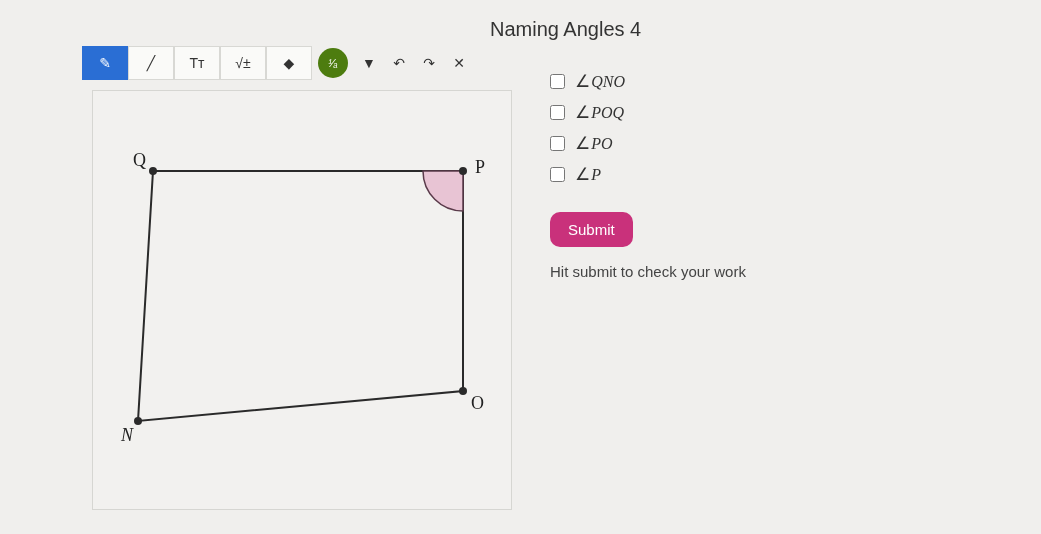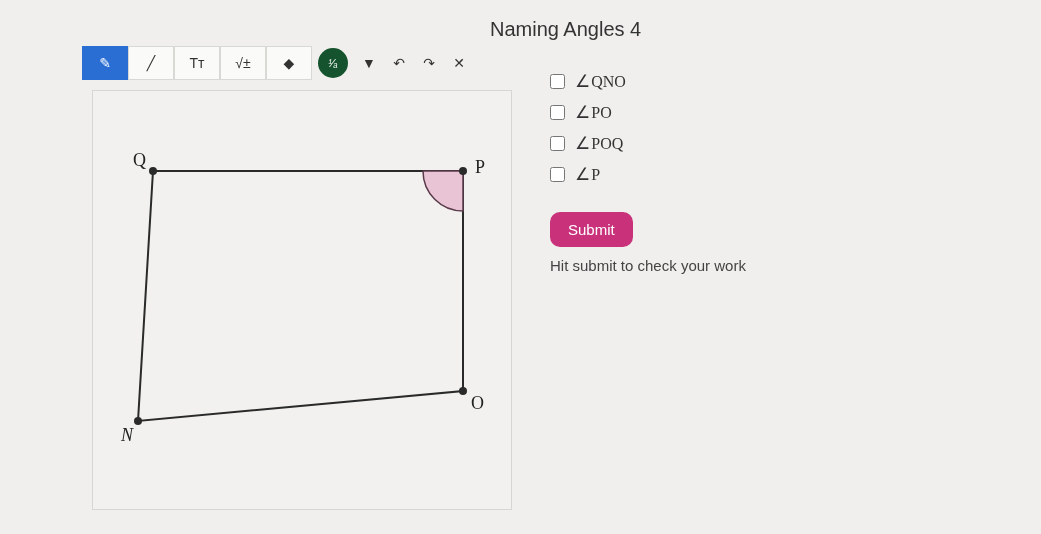--- a/index.html
+++ b/index.html
@@ -42,21 +42,21 @@
     background: #2a6ed4;
     color: #fff;
     border-color: #2a6ed4;
   }
   .tool.round {
     border-radius: 50%;
     width: 30px;
     height: 30px;
     margin: 0 6px;
     border: none;
-    background: #14532d;
+    background: #4d7c0f;
     color:#fff;
     font-size:11px;
     font-style: italic;
   }
   .tool.plain { border: none; background: transparent; width: 30px; }
   .canvas-wrap {
     position: absolute;
     left: 92px;
     top: 90px;
     width: 420px;
@@ -87,33 +87,33 @@
     padding: 5px 0;
     font-family: 'Times New Roman', serif;
     font-size: 16px;
   }
   .choice input {
     width: 15px;
     height: 15px;
     cursor: pointer;
   }
   .angle-sym { font-size: 17px; margin-right: 1px; }
-  .italic { }
+  .italic { font-style: italic; }
   .submit {
     margin-top: 22px;
     background: #c9317b;
     color: #fff;
     border: none;
     padding: 9px 18px;
     font-size: 15px;
     cursor: pointer;
     border-radius: 10px;
   }
   .hint {
-    margin-top: 10px;
+    margin-top: 16px;
     font-size: 15px;
     color: #444;
   }
   svg text {
     font-family: 'Times New Roman', serif;
     font-size: 18px;
     fill: #222;
   }
 </style>
 </head>
@@ -155,25 +155,25 @@
 
 <div class="question">
 
   <div class="choices">
     <label class="choice">
       <input type="checkbox" style="">
       <span><span class="angle-sym">∠</span><span class="italic">QNO</span></span>
     </label>
     <label class="choice">
       <input type="checkbox" style="">
-      <span><span class="angle-sym">∠</span><span class="italic">PO</span></span>
+      <span><span class="angle-sym">∠</span><span class="italic">POQ</span></span>
     </label>
     <label class="choice">
       <input type="checkbox" style="">
-      <span><span class="angle-sym">∠</span><span class="italic">POQ</span></span>
+      <span><span class="angle-sym">∠</span><span class="italic">PO</span></span>
     </label>
     <label class="choice">
       <input type="checkbox" style="">
       <span><span class="angle-sym">∠</span><span class="italic">P</span></span>
     </label>
   </div>
 
   <button class="submit">Submit</button>
   <div class="hint">Hit submit to check your work</div>
 </div>

